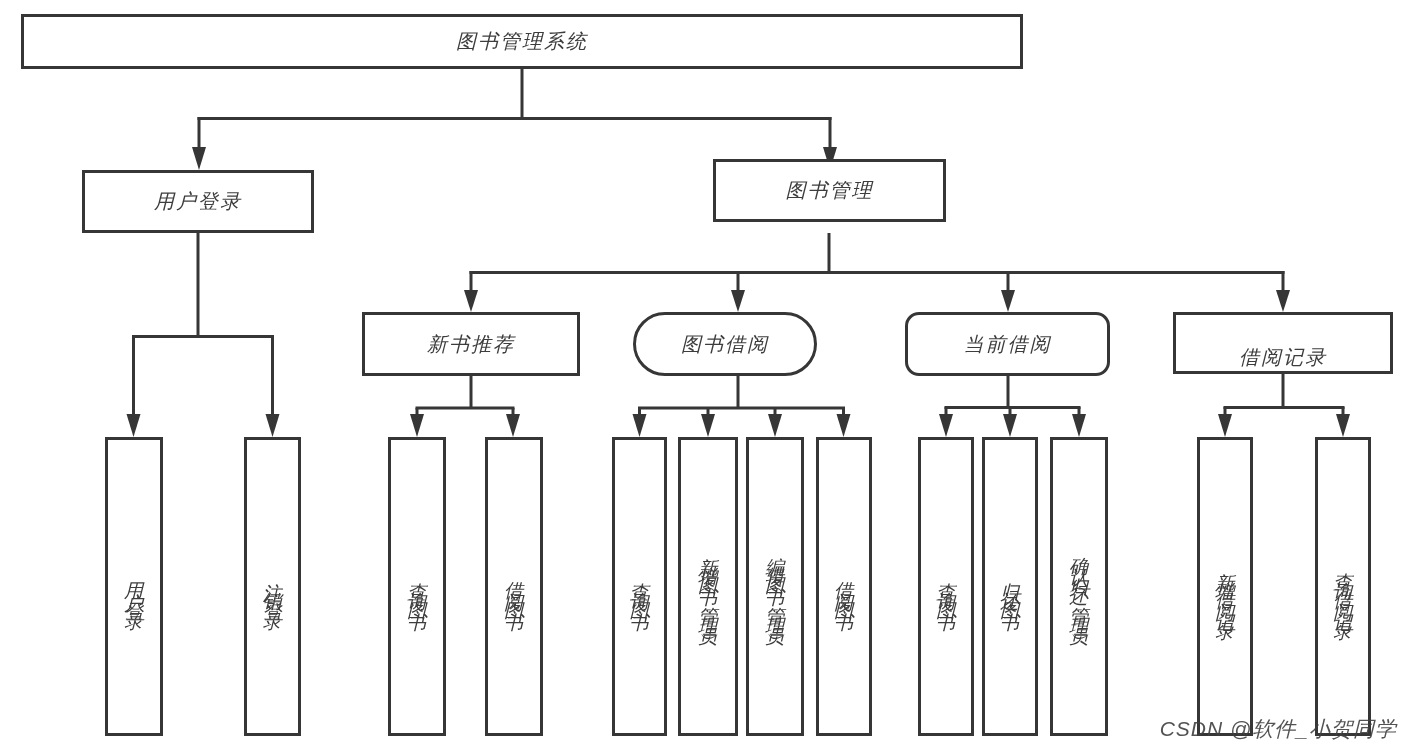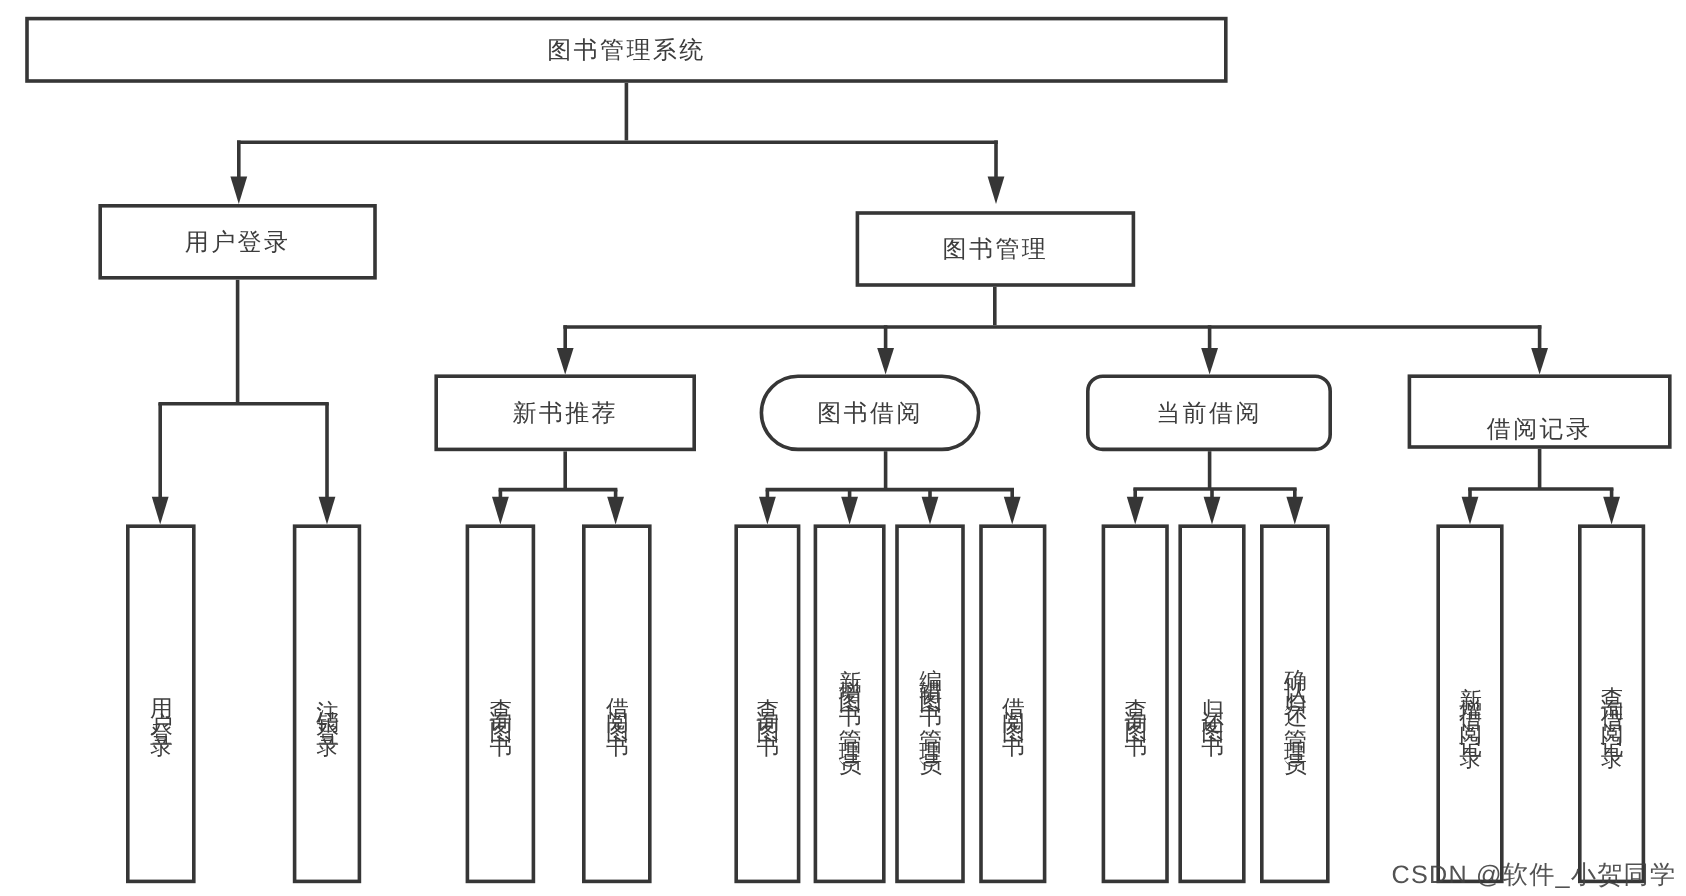--- a/index.html
+++ b/index.html
@@ -3,20 +3,21 @@
 <meta charset="utf-8">
 <style>
   html, body { margin: 0; padding: 0; background: #ffffff; }
   #canvas {
     position: relative;
     width: 1405px;
     height: 747px;
     background: #ffffff;
     font-family: "Liberation Sans", "DejaVu Sans", sans-serif;
     overflow: hidden;
+    font-style: italic;
   }
   #connectors {
     position: absolute;
     left: 0; top: 0;
     width: 1405px; height: 747px;
   }
   .box {
     position: absolute;
     box-sizing: border-box;
     border: 3px solid #363636;
@@ -125,21 +126,21 @@
     </g>
   </svg>
 
   <div class="box h" style="left:21px; top:14px; width:1002px; height:55px;">
     <span>图书管理系统</span>
   </div>
 
   <div class="box h" style="left:82px; top:170px; width:232px; height:63px;">
     <span>用户登录</span>
   </div>
-  <div class="box h" style="left:713px; top:176px; width:233px; height:63px;">
+  <div class="box h" style="left:713px; top:159px; width:233px; height:63px;">
     <span>图书管理</span>
   </div>
 
   <div class="box h" style="left:362px; top:312px; width:218px; height:64px;justify-content:center;">
     <span>新书推荐</span>
   </div>
   <div class="box h" style="left:633px; top:312px; width:184px; height:64px;border-radius:32px;">
     <span>图书借阅</span>
   </div>
   <div class="box h" style="left:905px; top:312px; width:205px; height:64px;border-radius:14px;">

